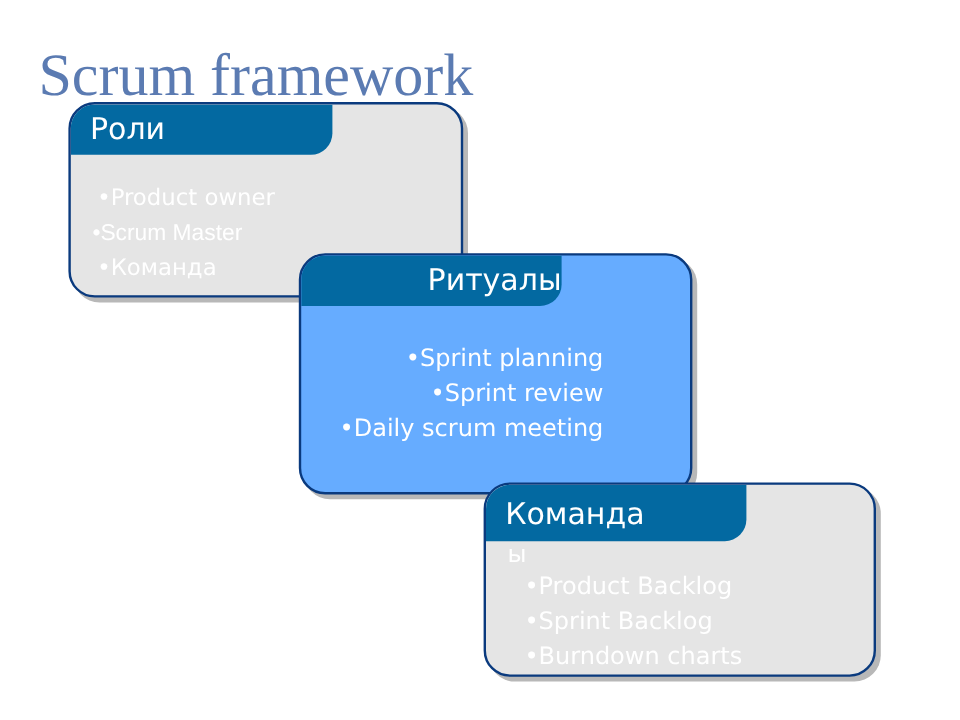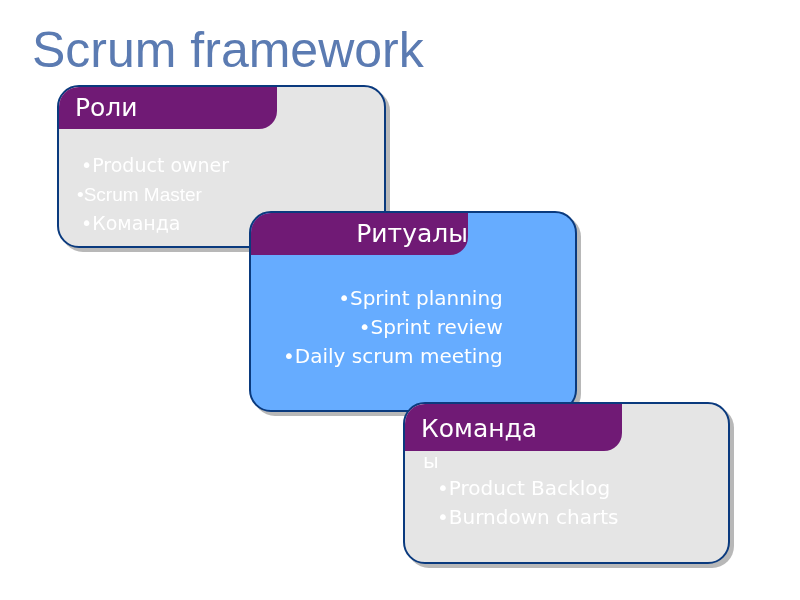--- a/index.html
+++ b/index.html
@@ -1,22 +1,22 @@
 <!DOCTYPE html>
 <html><head>
 <meta charset="utf-8">
 <style>
   html, body { margin:0; padding:0; }
   body { width:800px; height:600px; background:#ffffff; position:relative; overflow:hidden;
          font-family:"DejaVu Sans", sans-serif; }
-  .title { position:absolute; left:32px; top:20px; font-family:Liberation Sans, sans-serif;
+  .title { position:absolute; left:32px; top:32px; font-family:Liberation Serif, serif;
            font-size:50px; color:#5b7bb2; letter-spacing:0px; line-height:60px; white-space:nowrap; }
   .card { position:absolute; border:2px solid #0a3a7e; border-radius:22px; box-sizing:border-box;
           box-shadow:4px 4px 0 #b8b8b8; overflow:hidden; }
-  .card .head { position:absolute; left:0; top:0; height:42px; background:#701a75;
+  .card .head { position:absolute; left:0; top:0; height:42px; background:#0369a1;
                 border-radius:0 0 18px 0; color:#ffffff; font-size:25px; line-height:42px;
                 padding-left:16px; box-sizing:border-box; white-space:nowrap; }
   .card ul { list-style:none; margin:16px; padding:0; position:absolute; color:#ffffff; }
   .card li { white-space:nowrap; }
   .grey { background:#e5e5e5; }
   .blue { background:#66acff;text-align:right; }
   #c1 { left:57px; top:85px; width:329px; height:163px; z-index:1; }
   #c1 .head { width:218px; }
   #c1 ul { left:6px; top:48px; font-size:19px; line-height:29px; }
   #c1 li.small { font-family:"Liberation Sans", sans-serif; font-size:19px; margin-left:-4px; }
@@ -49,15 +49,16 @@
     <li>•Sprint review</li>
     <li>•Daily scrum meeting</li>
   </ul>
 </div>
 
 <div class="card grey" id="c3">
   <div class="head">Команда</div>
   <span class="overflow-glyph">ы</span>
   <ul>
     <li>•Product Backlog</li>
+    <li>•Sprint Backlog</li>
     <li>•Burndown charts</li>
   </ul>
 </div>
 
 </body></html>

